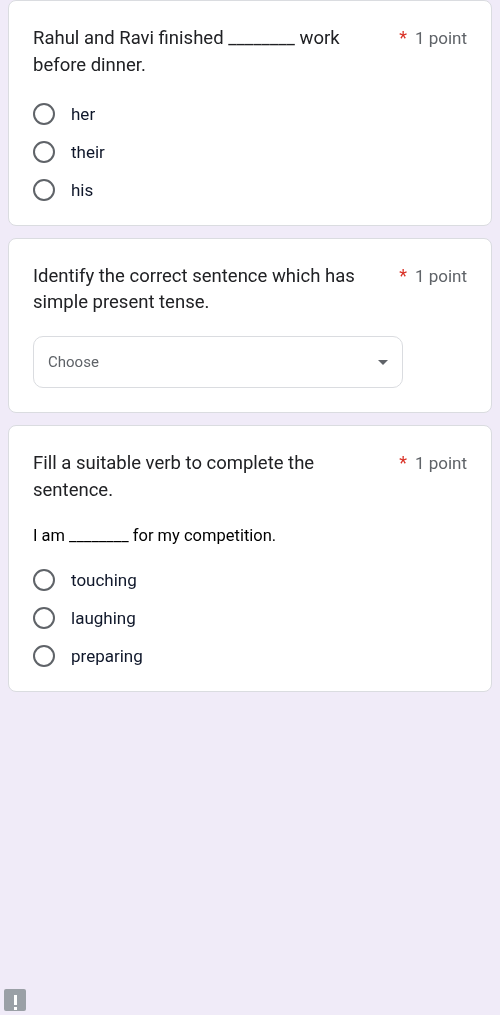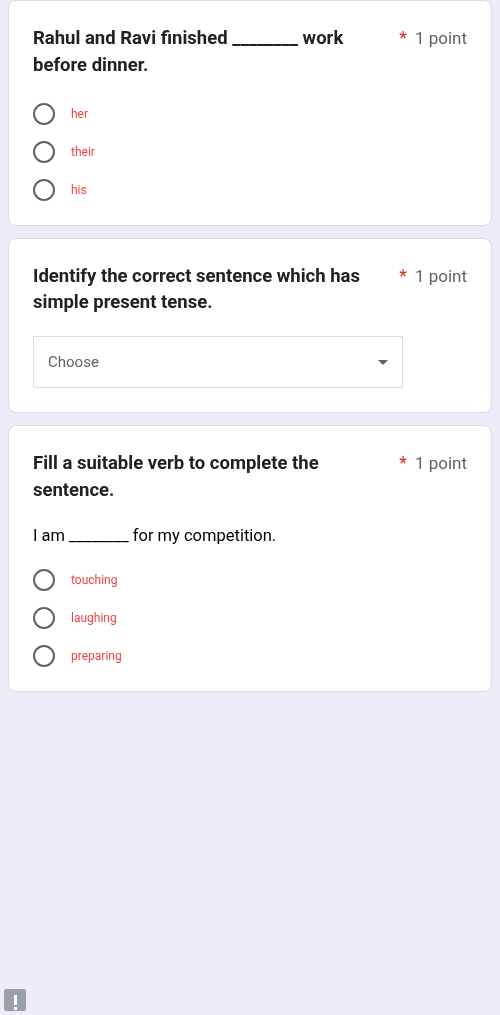--- a/index.html
+++ b/index.html
@@ -17,21 +17,21 @@
     padding: 24px 24px 24px 24px;
   }
   .q-header {
     display: flex;
     align-items: flex-start;
     gap: 8px;
     margin-bottom: 20px;
   }
   .q-title {
     font-size: 18.5px;
-    font-weight: 700;
+    font-weight: 400;
     line-height: 1.45;
     color: #202124;
     flex: 1;
   }
   .star {
     color: #d93025;
     font-size: 18px;
     line-height: 1.4;
   }
   .points {
@@ -59,26 +59,26 @@
     cursor: pointer;
   }
   .radio {
     width: 22px;
     height: 22px;
     border: 2.5px solid #5f6368;
     border-radius: 50%;
     flex-shrink: 0;
   }
   .opt-label {
-    font-size: 12px;
-    color: #ef4444;
+    font-size: 17px;
+    color: #0f172a;
   }
   .dropdown {
     border: 1px solid #dadce0;
-    border-radius: 1px;
+    border-radius: 10px;
     padding: 16px 14px;
     display: flex;
     align-items: center;
     justify-content: space-between;
     cursor: pointer;
     margin-top: 8px;
     width: 370px;
     max-width: 100%;
   }
   .dropdown-label {

